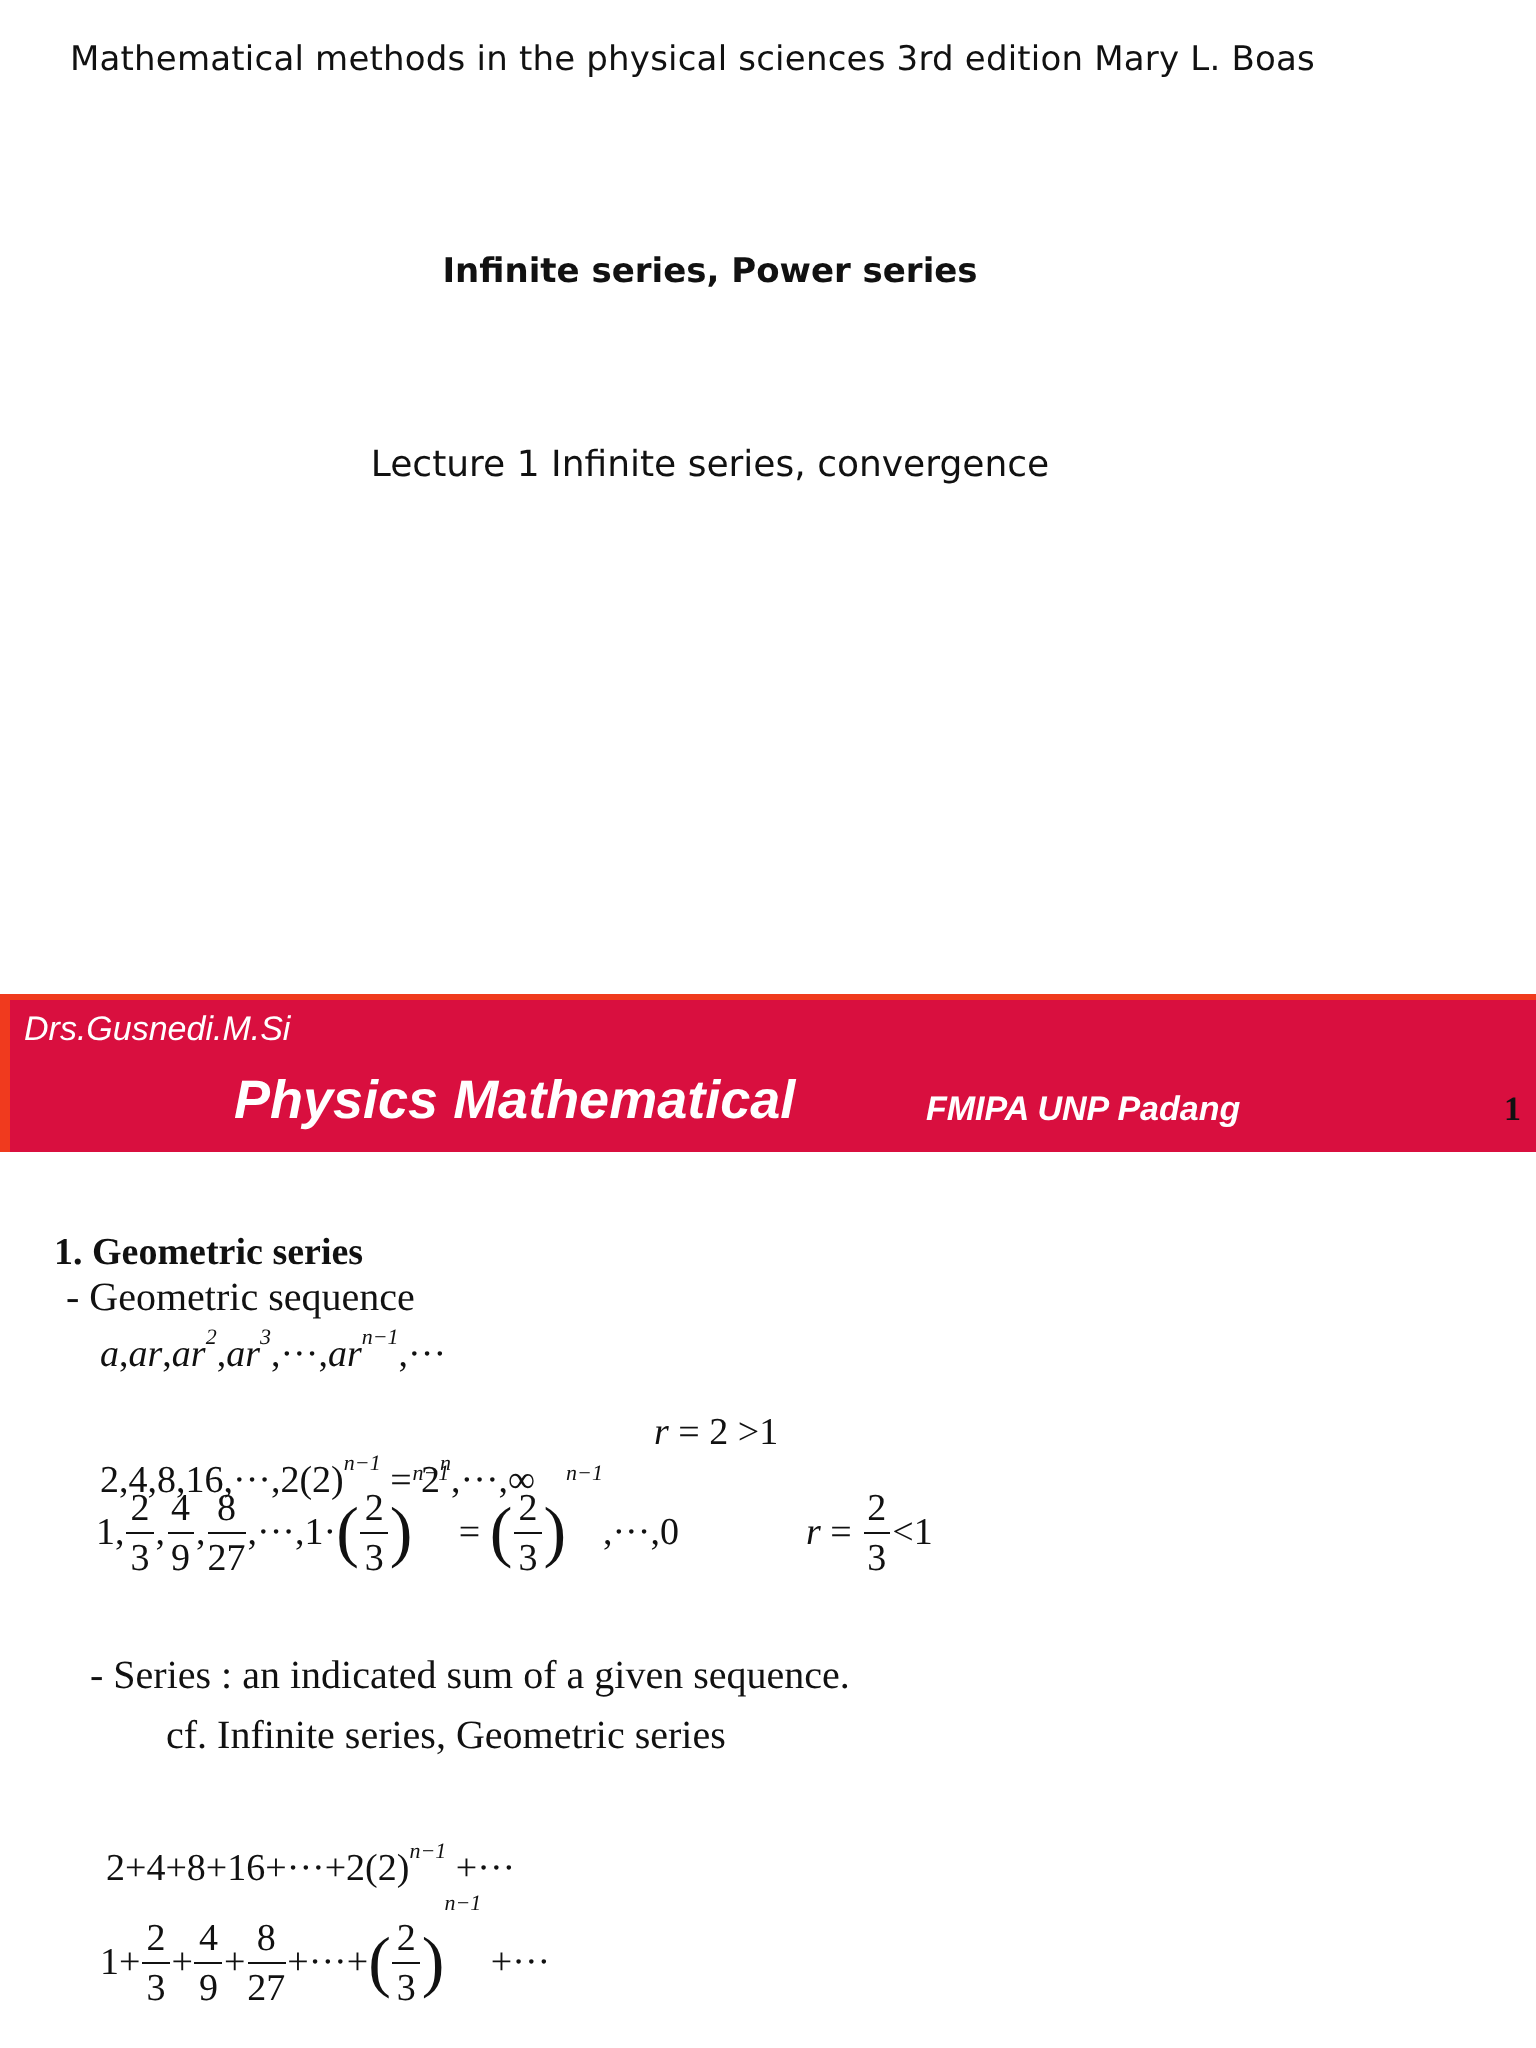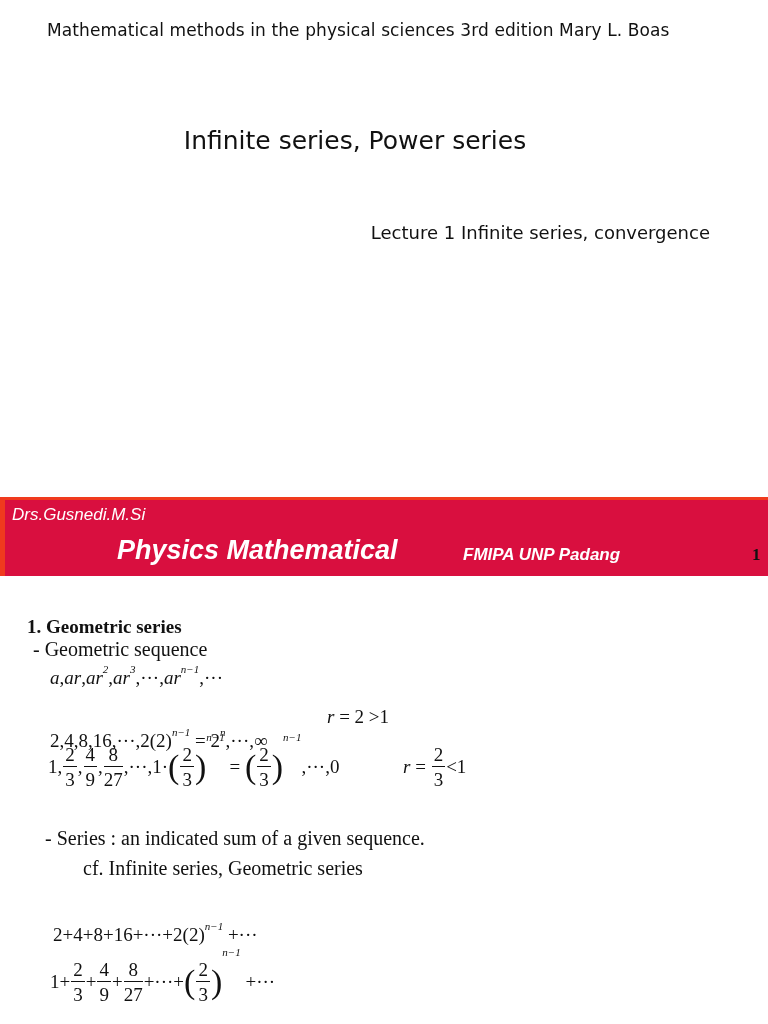--- a/index.html
+++ b/index.html
@@ -1,23 +1,23 @@
 <!DOCTYPE html>
 <html><head>
 <meta charset="utf-8">
 <style>
   html, body { margin:0; padding:0; }
   body { width:768px; height:1024px; background:#ffffff; position:relative; overflow:hidden; color:#111; }
   .sans { font-family: "DejaVu Sans", sans-serif; }
   .serif { font-family: "Liberation Serif", serif; }
   .abs { position:absolute; }
 
-  #book-ref { left:35px; top:20px; font-size:17px; letter-spacing:0.1px;margin-left:12px; }
-  #title { left:0; width:710px; text-align:center; top:126px; font-size:25px; font-weight:normal; }
-  #subtitle { left:0; width:710px; text-align:right; top:222px; font-size:18px; }
+  #book-ref { left:35px; top:20px; font-size:17px; letter-spacing:0.1px; }
+  #title { left:0; width:710px; text-align:center; top:126px; font-size:17px; font-weight:bold; }
+  #subtitle { left:0; width:710px; text-align:center; top:222px; font-size:18px; }
 
   #banner { left:0; top:497px; width:768px; height:79px; background:#d90f3f; border-top:3px solid #f03a1e; border-left:5px solid #f03a1e; box-sizing:border-box; }
   #author { left:12px; top:505px; color:#fff; font-family:"Liberation Sans", sans-serif; font-style:italic; font-weight:normal; font-size:17px; }
   #dept { left:117px; top:535px; color:#fff; font-family:"Liberation Sans", sans-serif; font-style:italic; font-weight:bold; font-size:27px; }
   #inst { left:463px; top:545px; color:#fff; font-family:"Liberation Sans", sans-serif; font-style:italic; font-weight:bold; font-size:17px; }
   #pageno { left:752px; top:545px; color:#111; font-family:"Liberation Serif", serif; font-weight:bold; font-size:17px; }
 
   #sec-heading { left:27px; top:596px; font-size:19px; font-weight:bold;margin-top:20px; }
   #bullet1 { left:33px; top:638px; font-size:20px; }
   .math { font-family:"Liberation Serif", serif; font-size:19px; white-space:nowrap; }

